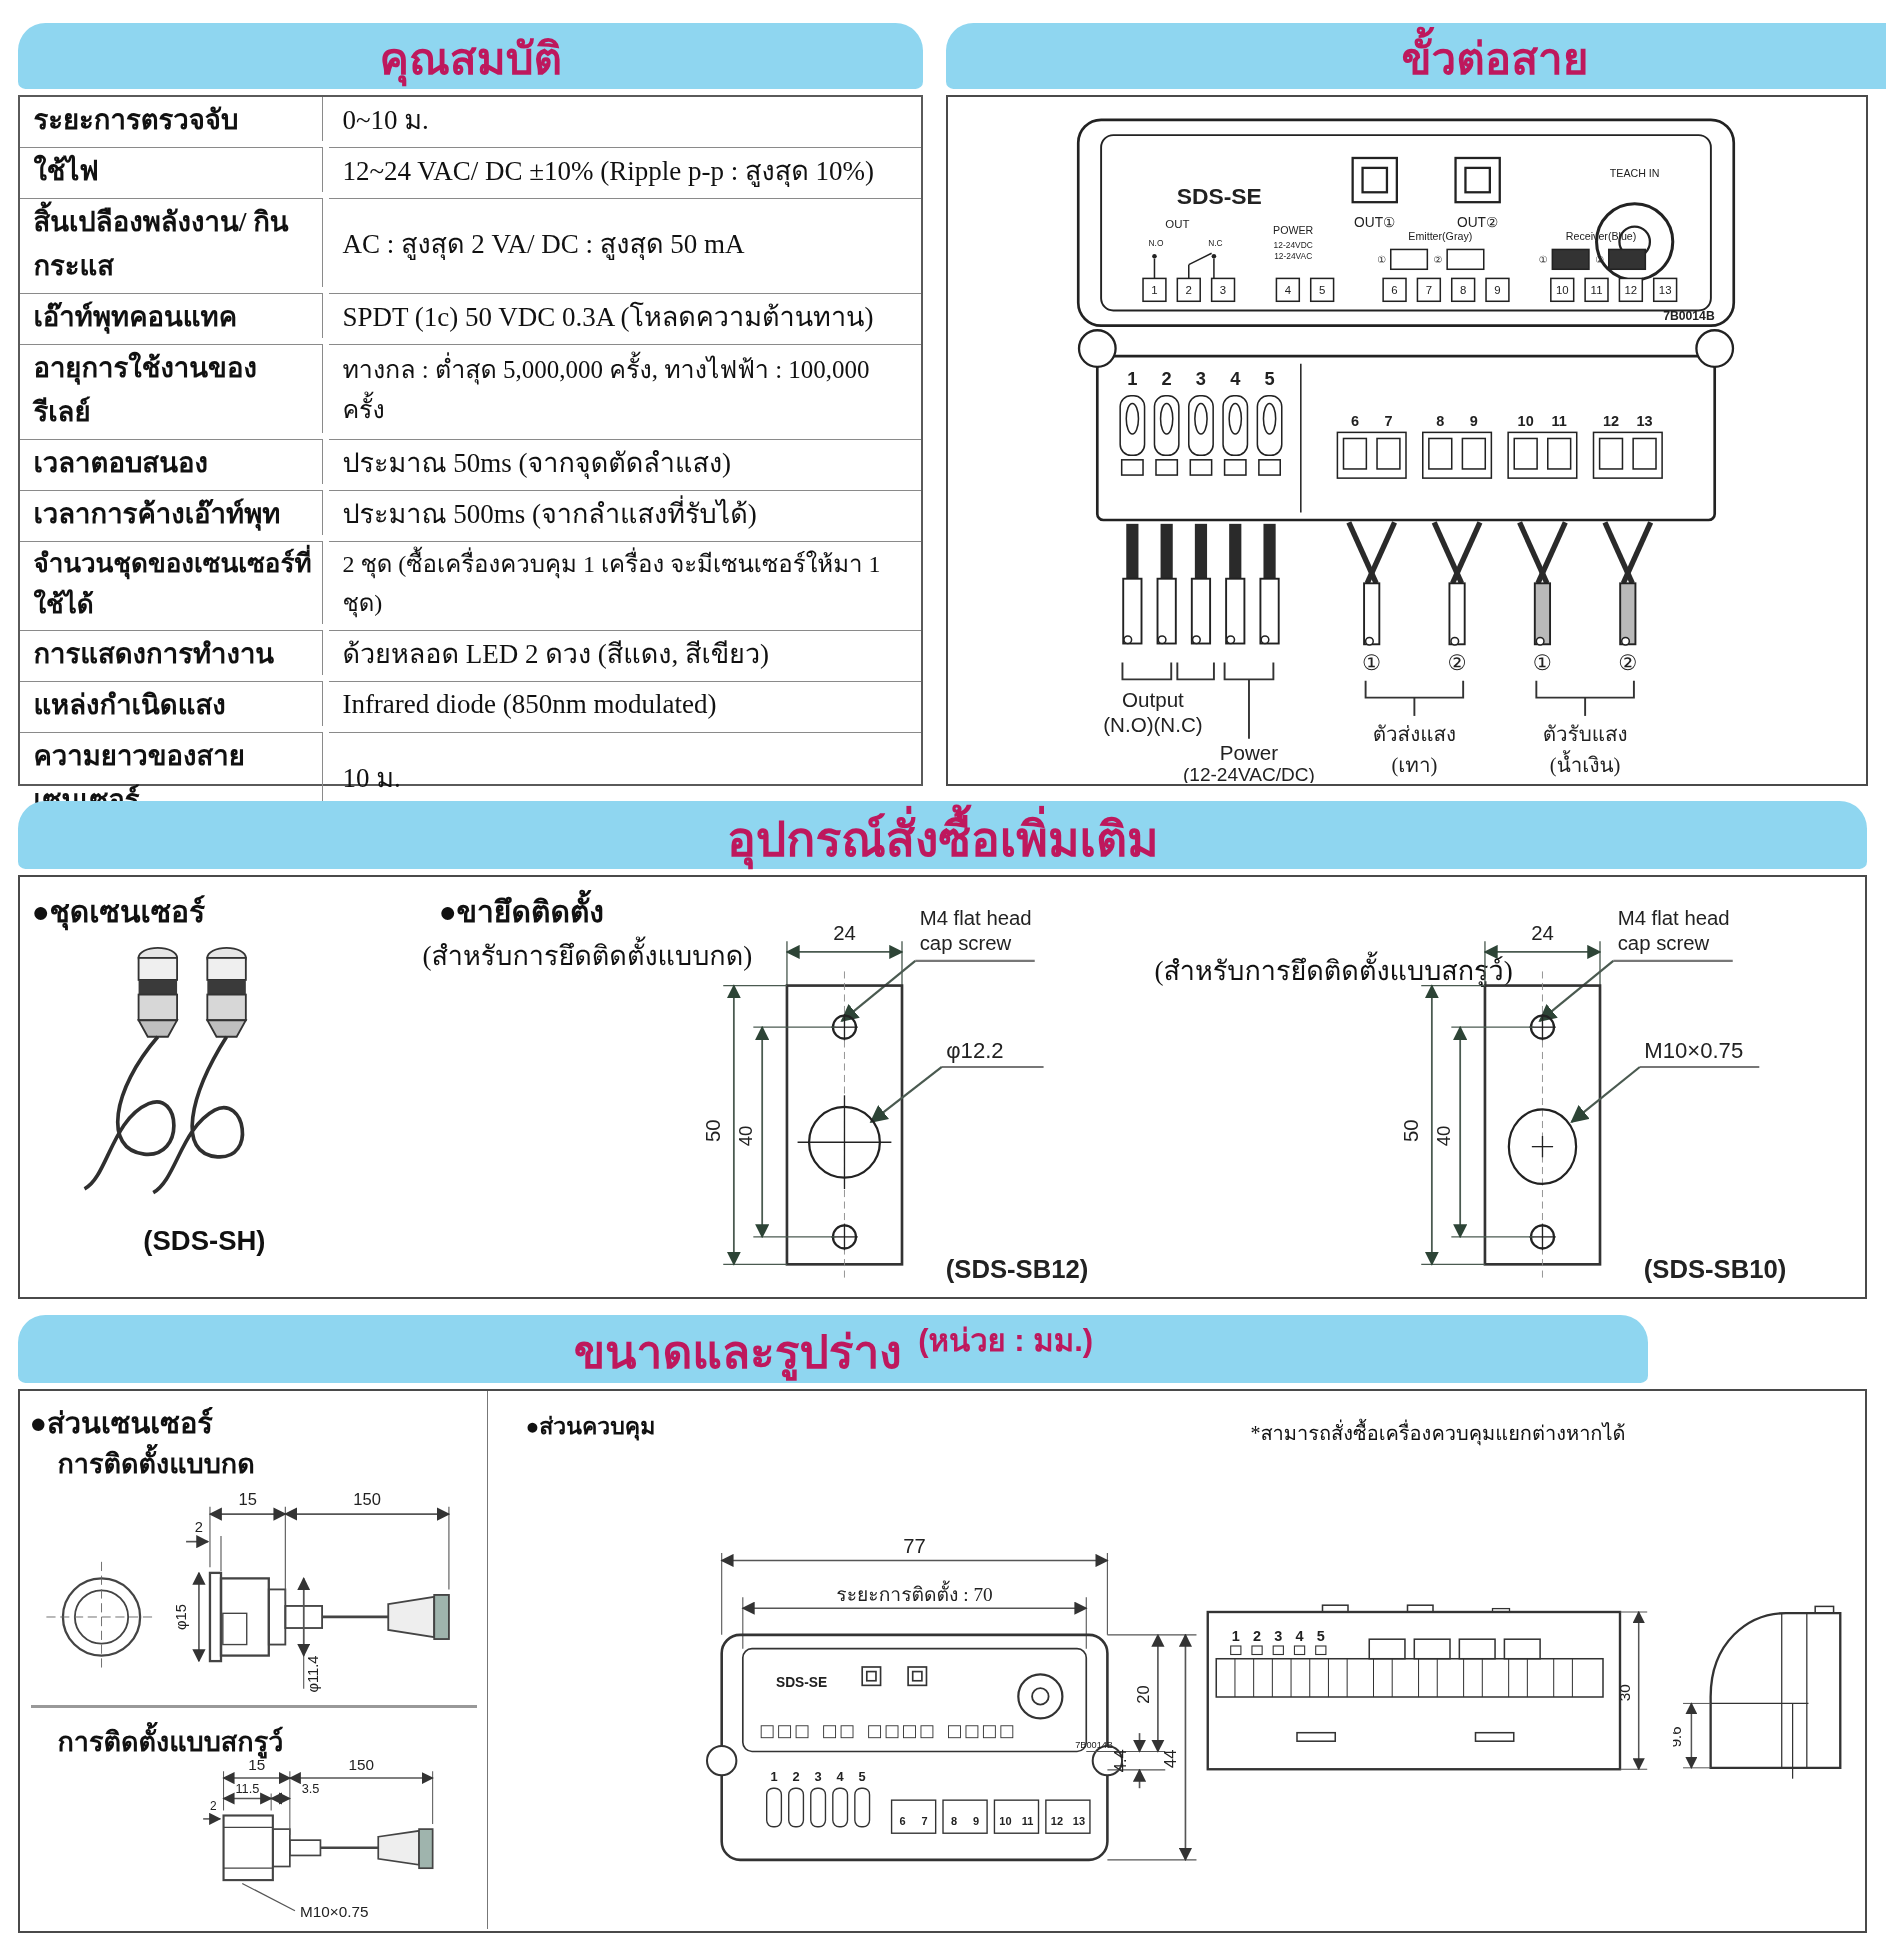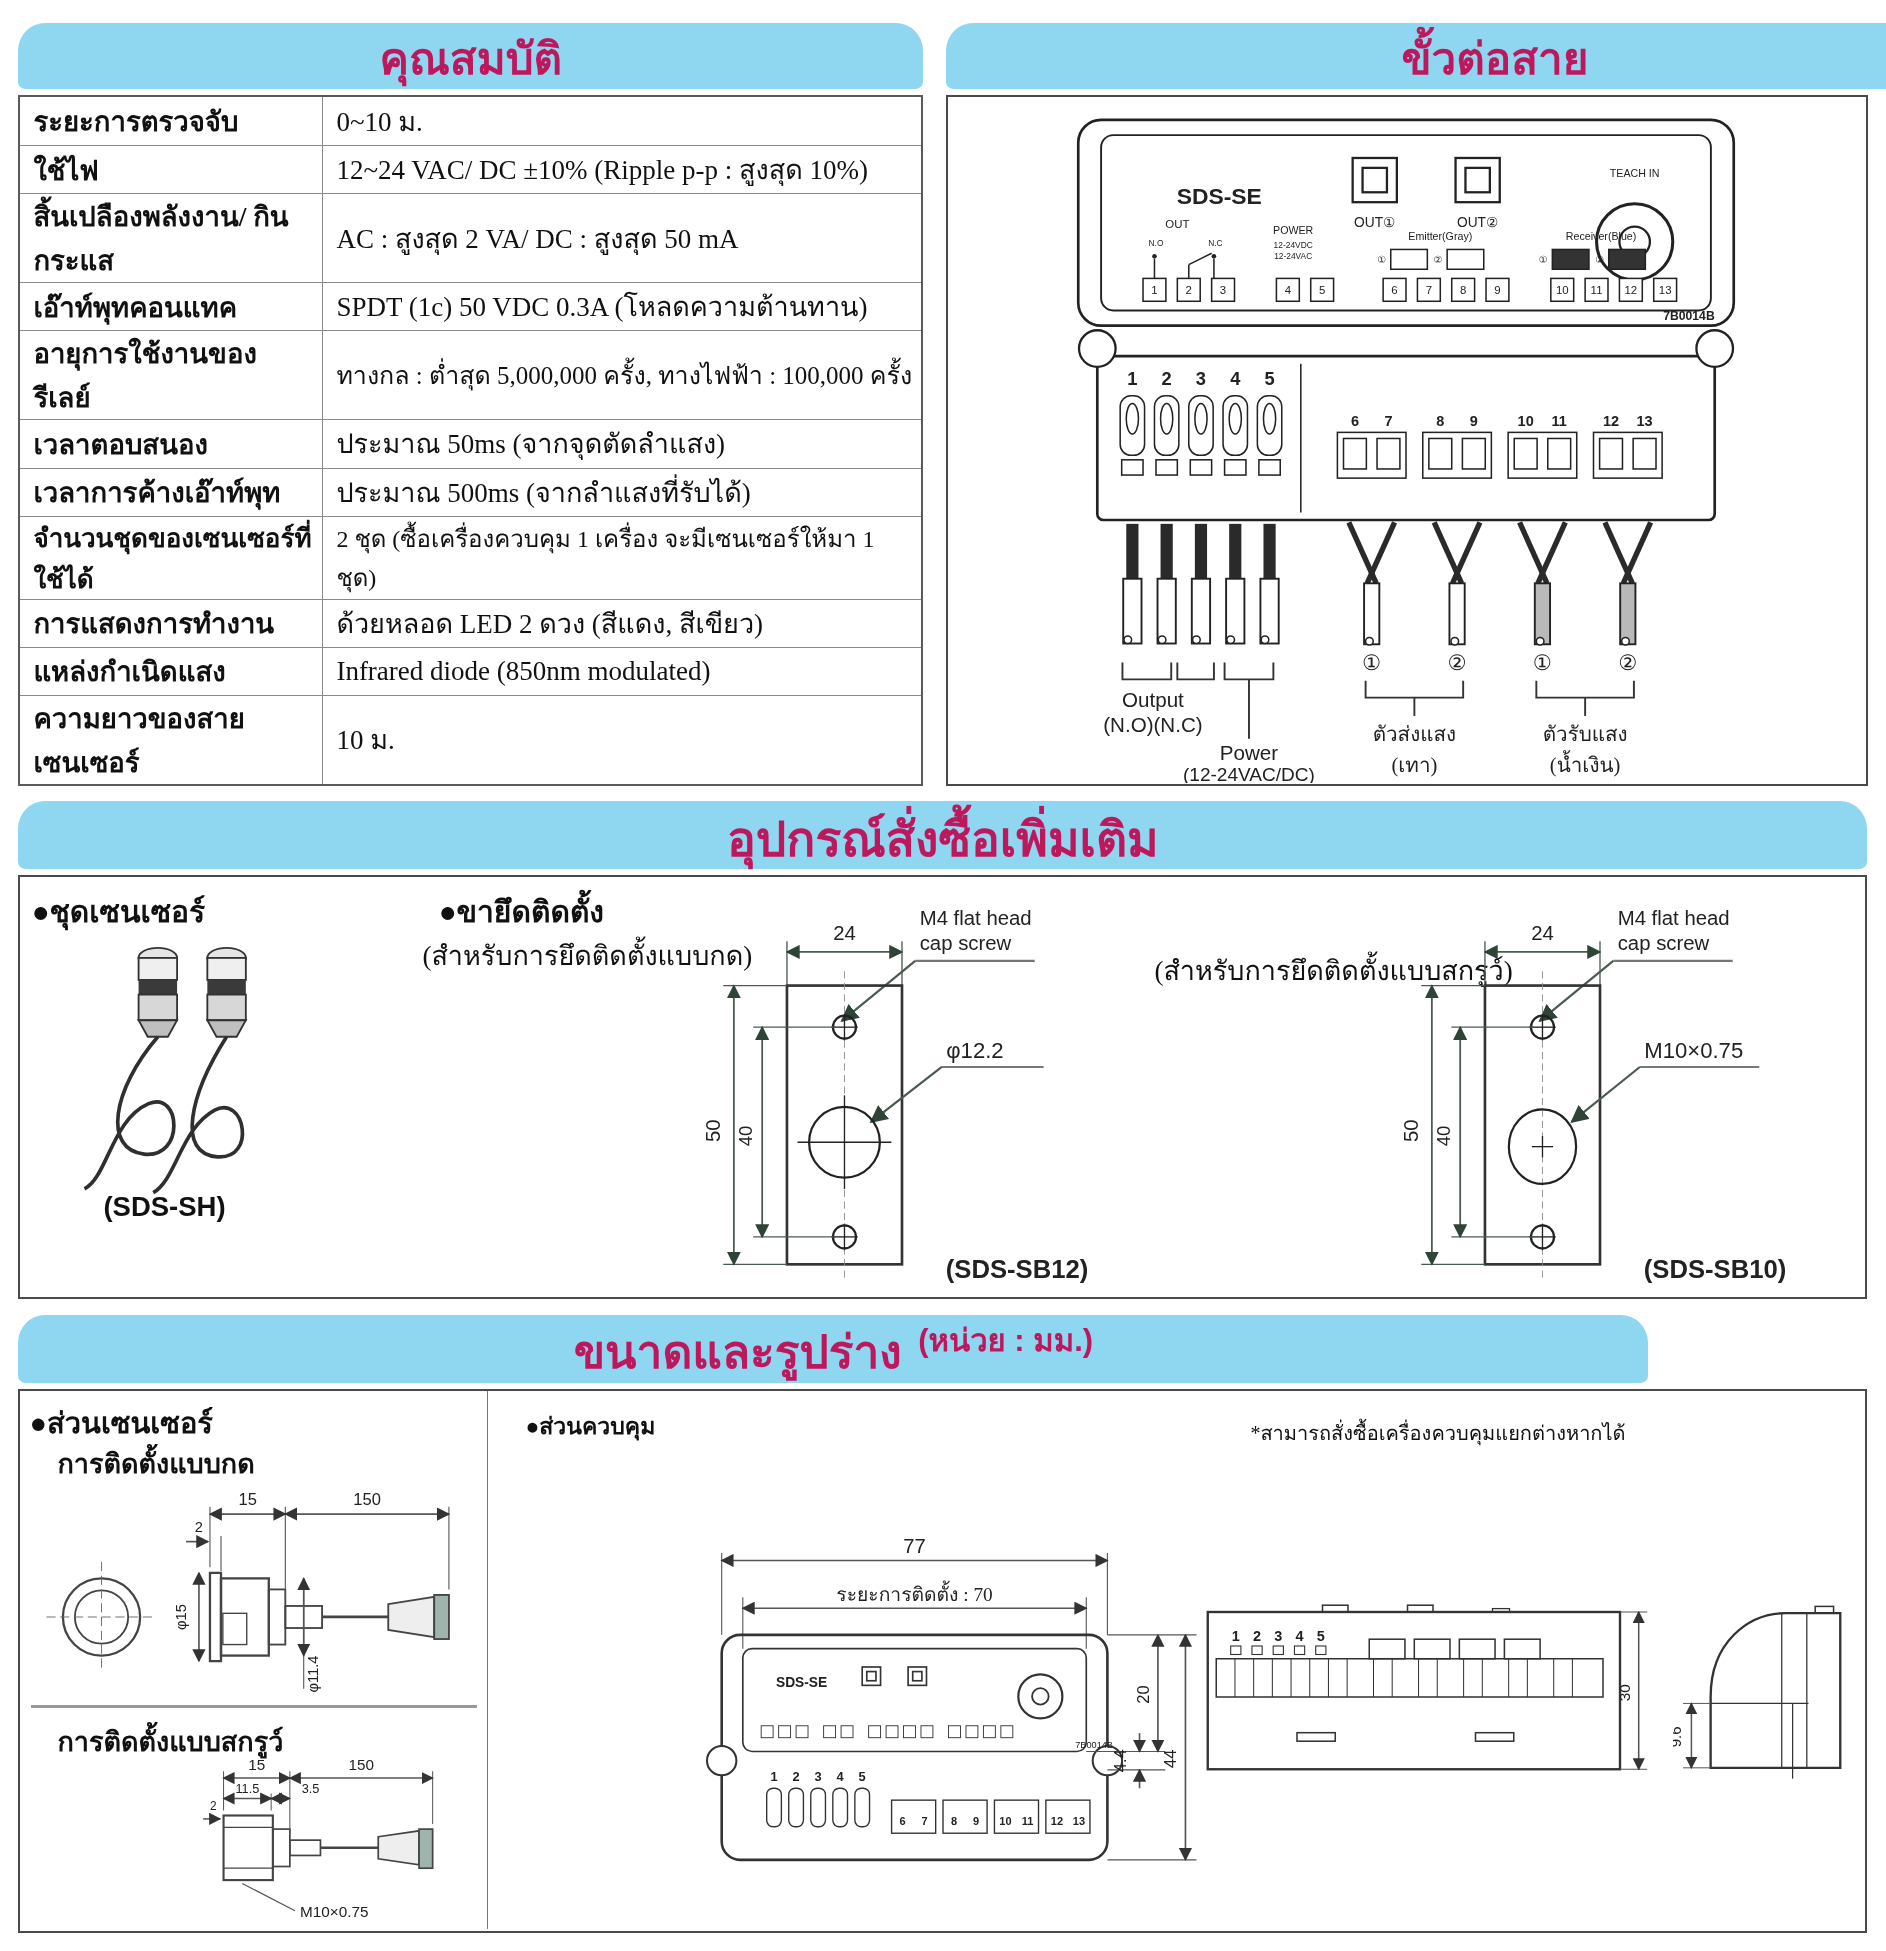--- a/index.html
+++ b/index.html
@@ -4,21 +4,21 @@
 <style>
   html,body{margin:0;padding:0;background:#ffffff;}
   body{width:1886px;height:1951px;position:relative;font-family:"Liberation Serif",serif;color:#111;}
   .abs{position:absolute;}
   .band{background:#8fd6f0;border-radius:27.5px 27.5px 7.3px 7.3px;display:flex;justify-content:center;
         font-family:"Liberation Sans",sans-serif;font-weight:bold;font-size:44px;color:#be185d;}
   .band .unit{font-size:31px;margin-left:16.5px;font-weight:bold;}
   .box{border:2.8px solid #4a4a4a;background:#fff;box-sizing:border-box;}
   
   .ftable{display:grid;grid-template-columns:303px 1fr;grid-auto-rows:1fr;height:100%;
-          border:2.8px solid #5a5a5a;box-sizing:border-box;background:#fff;}
+          border:2.8px solid #5a5a5a;box-sizing:border-box;background:#fff;gap:6px;}
   .fcell{display:flex;align-items:center;padding:0 9.2px 0 13px;border-top:1.8px solid #8a8a8a;box-sizing:border-box;}
   .fcell.first{border-top:none;}
   .flabel{font-weight:bold;font-size:27.5px;border-right:1.8px solid #8a8a8a;}
   .fvalue{font-size:27px;}
   
   .bullet{font-weight:bold;font-size:30px;font-family:"Liberation Serif",serif;}
   .sub{font-size:27px;font-family:"Liberation Serif",serif;}
   .cap{font-family:"Liberation Sans",sans-serif;font-weight:bold;font-size:27.5px;}
   .note{font-size:20px;font-family:"Liberation Serif",serif;}
   svg text{font-family:"Liberation Sans",sans-serif;fill:#222;}
@@ -291,21 +291,21 @@
     </g>
     <g>
       <ellipse cx="185" cy="26" rx="21" ry="11" fill="#e6e6e6" stroke="#333" stroke-width="2"></ellipse>
       <rect x="164" y="26" width="42" height="24" fill="#efefef" stroke="#333" stroke-width="2"></rect>
       <rect x="164" y="50" width="42" height="16" fill="#3a3a3a"></rect>
       <rect x="164" y="66" width="42" height="28" fill="#d7d7d7" stroke="#333" stroke-width="2"></rect>
       <polygon points="164,94 206,94 196,112 174,112" fill="#bfbfbf" stroke="#333" stroke-width="2"></polygon>
       <path d="M185,112 C145,175 130,240 175,243 C218,246 205,175 172,192 C135,212 130,268 105,282" fill="none" stroke="#2f2f2f" stroke-width="4"></path>
     </g>
   </svg>
-  <div class="abs cap" style="left:83px;top:314px;width:202px;">(SDS-SH)</div>
+  <div class="abs cap" style="left:83px;top:348px;width:202px;text-align:center;">(SDS-SH)</div>
 
   <div class="abs bullet" style="left:418px;top:11px;">●ขายึดติดตั้ง</div>
   <div class="abs sub" style="left:402px;top:57px;">(สำหรับการยึดติดตั้งแบบกด)</div>
 
   <svg class="abs" style="left:634px;top:13px;" width="496" height="400" viewBox="0 0 560 452">
     <defs>
       <marker id="ab1" viewBox="0 0 10 10" refX="9" refY="5" markerWidth="8" markerHeight="8" orient="auto-start-reverse">
         <path d="M0,0L10,5L0,10z" fill="#2d4436"></path>
       </marker>
     </defs>

